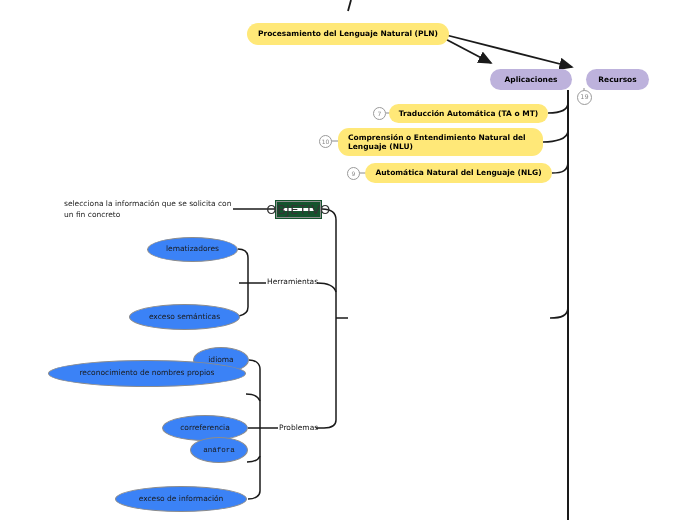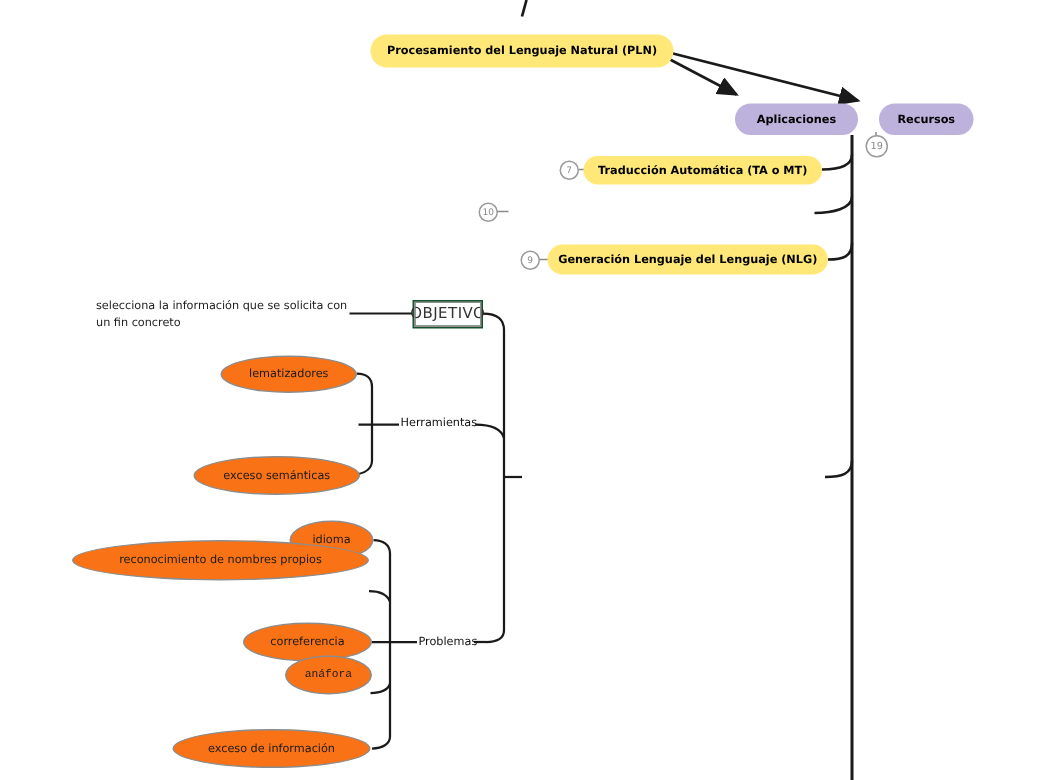--- a/index.html
+++ b/index.html
@@ -9,26 +9,26 @@
   }
   #wires{position:absolute;left:0;top:0;width:697px;height:520px;}
   .node{position:absolute;box-sizing:border-box;display:flex;align-items:center;justify-content:center;}
   .pill{
     background:#ffe878;border-radius:11px;color:#000;font-weight:bold;font-size:7.5px;
     text-align:center;line-height:1.25;
   }
   .pill.lav{background:#bdb2dc;}
   .pill.multiline{justify-content:flex-start;text-align:left;padding:0 10px;}
   .ellipse{
-    background:#f97316;border:1px solid #8c8c8c;border-radius:50%;
+    background:#3b82f6;border:1px solid #8c8c8c;border-radius:50%;
     font-size:7.5px;color:#1a1a1a;text-align:center;line-height:1.1;padding:0 4px;
   }
   .rectbox{
-    background:#ffffff;border:2px solid #14532d;outline:1px solid #8f8f8f;outline-offset:-2px;
-    font-size:10px;color:#333;letter-spacing:.3px;
+    background:#ffffff;border:8px solid #14532d;outline:1px solid #8f8f8f;outline-offset:-2px;
+    font-size:13px;color:#333;letter-spacing:.3px;
   }
   .plainlabel{position:absolute;font-size:7.5px;color:#111;white-space:nowrap;}
   .badge{
     position:absolute;box-sizing:border-box;background:#fff;border:1px solid #9a9a9a;border-radius:50%;
     color:#8a8a8a;display:flex;align-items:center;justify-content:center;font-size:6px;line-height:1;
   }
   .badge.b13{width:13px;height:13px;}
   .badge.b15{width:15px;height:15px;font-size:6.5px;}
   .note{
     position:absolute;font-size:7.5px;color:#222;line-height:1.4;
@@ -81,23 +81,24 @@
 
   <div class="node pill" style="left:247px;top:11px;width:202px;height:22px;margin-top:12px;">Procesamiento del Lenguaje Natural (PLN)</div>
 
   <div class="node pill lav" style="left:490px;top:69px;width:82px;height:21px;">Aplicaciones</div>
   <div class="node pill lav" style="left:586px;top:69px;width:63px;height:21px;">Recursos</div>
   <div class="badge b15" style="left:577px;top:90px;">19</div>
 
   <div class="node pill" style="left:389px;top:104px;width:159px;height:19px;">Traducción Automática (TA o MT)</div>
   <div class="badge b13" style="left:373px;top:107px;">7</div>
 
+  <div class="node pill multiline" style="left:338px;top:128px;width:205px;height:28px;">Comprensión o Entendimiento Natural del Lenguaje (NLU)</div>
   <div class="badge b13" style="left:319px;top:135px;">10</div>
 
-  <div class="node pill" style="left:365px;top:163px;width:187px;height:20px;">Generación Lenguaje del Lenguaje (NLG)</div>
+  <div class="node pill" style="left:365px;top:163px;width:187px;height:20px;">Automática Natural del Lenguaje (NLG)</div>
   <div class="badge b13" style="left:347px;top:167px;">9</div>
 
 
   <div class="note" style="left:64px;top:199px;width:178px;">selecciona la información que se solicita con un fin concreto</div>
   <div class="node rectbox" style="left:275px;top:200px;width:47px;height:19px;">OBJETIVO</div>
 
   <div class="node ellipse" style="left:147px;top:237px;width:91px;height:25px;">lematizadores</div>
   <div class="node ellipse" style="left:129px;top:304px;width:111px;height:26px;">exceso semánticas</div>
   <div class="plainlabel" style="left:267px;top:277px;">Herramientas</div>
 

